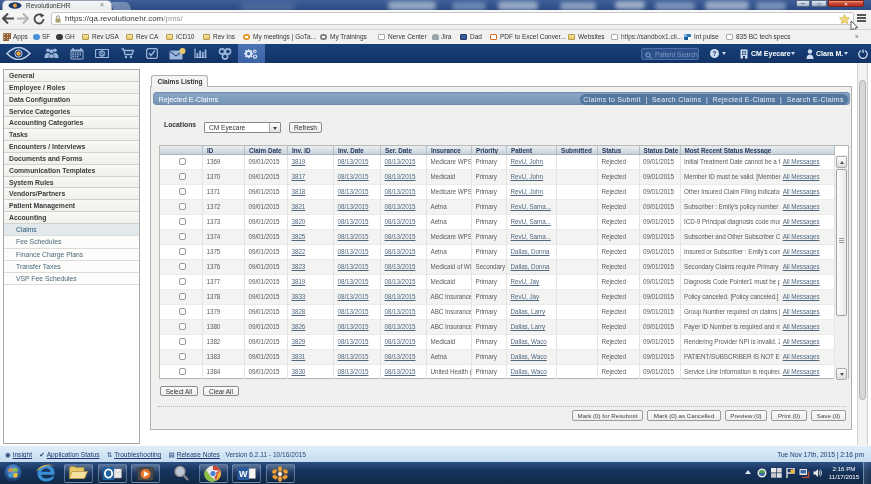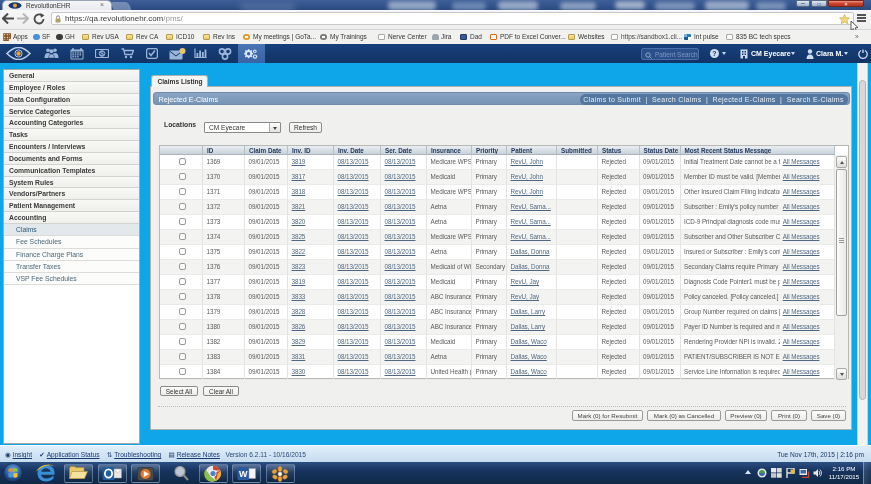--- a/index.html
+++ b/index.html
@@ -240,21 +240,21 @@
       </svg>
   <div class="abs" style="left:816px;top:5px;font-size:7px;font-weight:bold;color:#fff;line-height:9px;white-space:nowrap;">Clara M.</div>
   <div class="abs" style="left:844px;top:8px;width:0;height:0;border-left:2.5px solid transparent;border-right:2.5px solid transparent;border-top:3.5px solid #cfdcef;"></div>
 
   <svg class="abs" style="left:858px;top:4.5px;" width="10" height="10" viewBox="0 0 10 10">
     <path d="M3 1.5 A4.2 4.2 0 1 0 7 1.5" fill="none" stroke="#cfdcef" stroke-width="1.3"></path>
     <line x1="5" y1="0.5" x2="5" y2="4" stroke="#cfdcef" stroke-width="1.3"></line>
   </svg>
 </div>
 
-<div class="abs" id="page" style="left:0;top:62.5px;width:871px;height:382.5px;background:#0ea5e9;">
+<div class="abs" id="page" style="left:0;top:62.5px;width:871px;height:382.5px;background:#ffffff;">
   <style>
     .mi { position:relative; height:11.85px; line-height:11.85px; padding-left:5px; font-size:6.8px; font-weight:bold; color:#3a3a3a; background:linear-gradient(#f8f8f6,#efefec); border-bottom:1px solid #d2d2cf; }
     .si { position:relative; height:12.3px; line-height:12.3px; padding-left:12px; font-size:6.8px; color:#4a6878; background:#fcfcfb; border-bottom:1px solid #dcdcda; }
   </style>
 
   <div class="abs" style="left:3px;top:6.5px;width:137px;height:375px;background:#fff;border:1px solid #a8a8a5;">
     <div class="mi">General</div>
     <div class="mi">Employee / Roles</div>
     <div class="mi">Data Configuration</div>
     <div class="mi">Service Categories</div>

